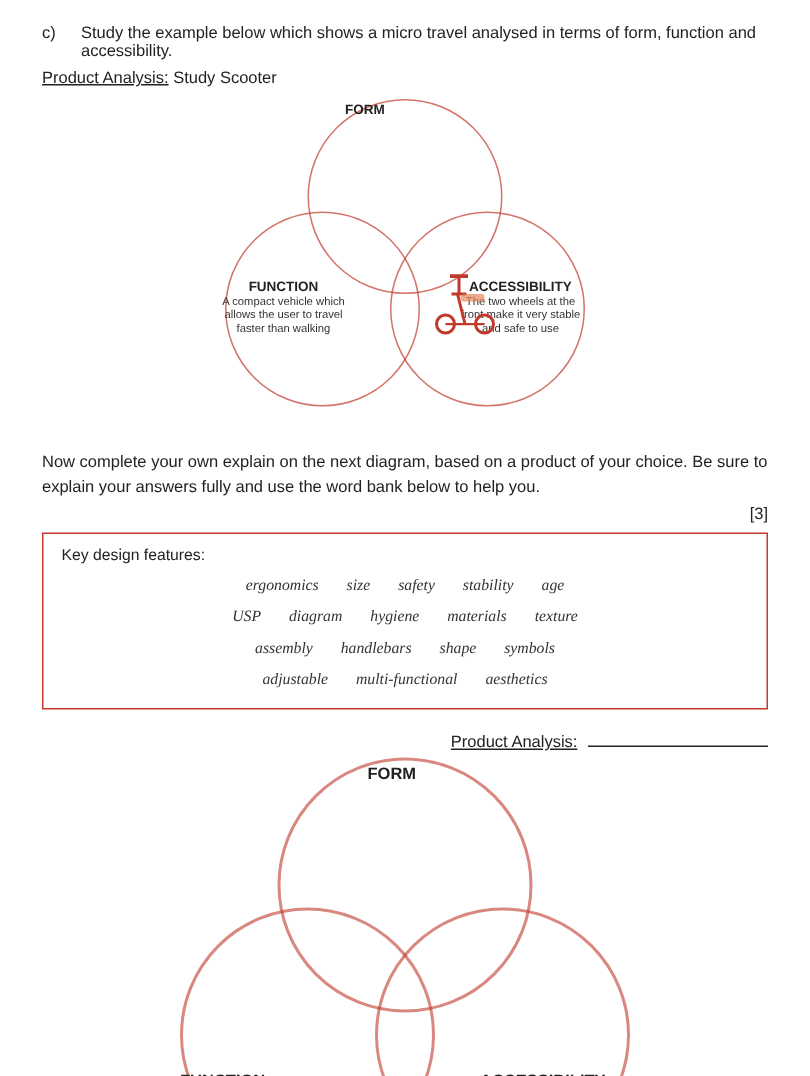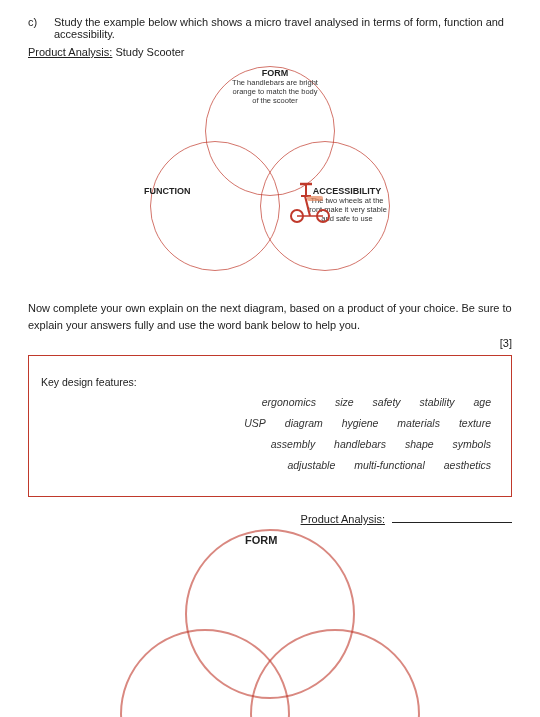--- a/index.html
+++ b/index.html
@@ -115,35 +115,36 @@
     }
 
     .marks {
       text-align: right;
       font-size: 11px;
       margin-bottom: 6px;
     }
 
     .key-features-box {
       border: 1.5px solid #c0392b;
-      padding: 20px 12px;
+      padding: 8px 12px;
       margin-bottom: 16px;
       font-size: 10.5px;
     }
 
     .key-features-title {
       font-size: 10.5px;
       margin-bottom: 4px;
     }
 
     .word-bank {
       font-style: italic;
       line-height: 2.0;
-      text-align: right;
+      text-align: center;
       color: #333;
+      font-family: Liberation Serif, serif;
     }
 
     .word-bank span {
       margin: 0 8px;
     }
 
     
     .bottom-section {
       position: relative;
       width: 100%;
@@ -255,25 +256,25 @@
 
 <div class="diagram-section">
   <div class="venn-container">
 
     <div class="circle circle-top"></div>
     <div class="circle circle-bottom-left"></div>
     <div class="circle circle-bottom-right"></div>
 
     <div class="circle-label lbl-form">
       <span>FORM</span><br>
-      <span class="circle-desc">The handlebars are bright orange to match the body of the scooter</span>
     </div>
 
     <div class="circle-label lbl-function" style="max-width:90px;">
       <span>FUNCTION</span><br>
+      <span class="circle-desc">A compact vehicle which allows the user to travel faster than walking</span>
     </div>
 
     <div class="circle-label lbl-accessibility" style="max-width:90px;">
       <span>ACCESSIBILITY</span><br>
       <span class="circle-desc">The two wheels at the front make it very stable and safe to use</span>
     </div>
 
     <div class="scooter-img">
       <svg viewBox="0 0 50 50" width="50" height="50" xmlns="http://www.w3.org/2000/svg">
 

